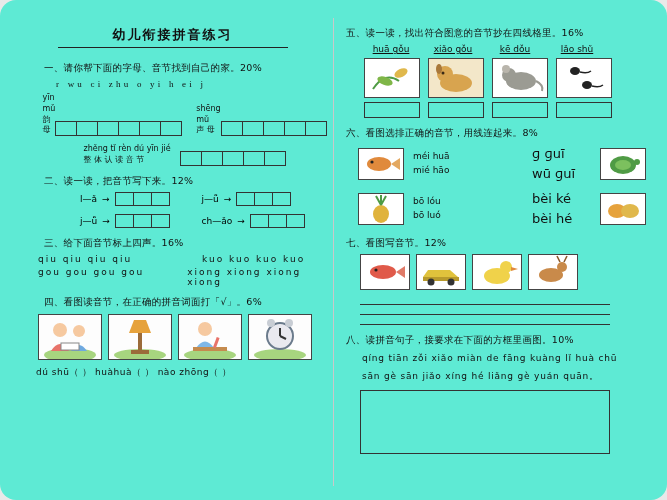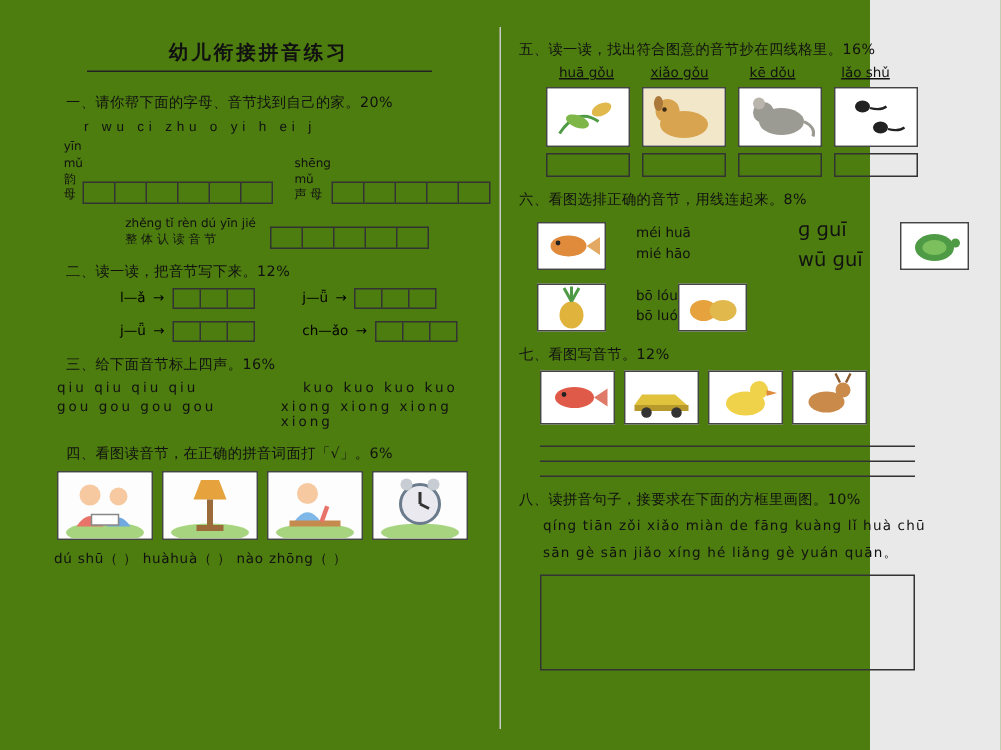--- a/index.html
+++ b/index.html
@@ -8,24 +8,25 @@
     background: #e9e9e9;
   }
   body {
     width: 667px;
     height: 500px;
     overflow: hidden;
     font-family: "DejaVu Sans", sans-serif;
   }
   .page {
     position: relative;
-    width: 580px;
+    width: 667px;
     height: 500px;
-    background: #4d7c0f;
+    background: #5eead4;
     box-sizing: border-box;
+    border-radius: 16px;
   }
   .col {
     position: absolute;
     top: 18px;
     bottom: 14px;
     box-sizing: border-box;
   }
   .col-left {
     left: 22px;
     width: 312px;
@@ -57,21 +58,21 @@
     letter-spacing: 0.3px;
   }
   .indent {
     margin-left: 22px;
   }
   .pinyin-row {
     font-size: 9px;
     letter-spacing: 3.2px;
     color: #111;
     margin: 4px 0 4px 34px;
-    font-family: Liberation Sans, sans-serif;
+    font-family: Liberation Serif, serif;
   }
   .grid-row {
     display: flex;
     align-items: flex-end;
     margin: 2px 0 2px 24px;
     justify-content: center;
   }
   .lbl-stack {
     width: 42px;
     font-size: 8px;
@@ -189,21 +190,21 @@
     width: 44px;
     height: 30px;
     border: 1px solid #444;
     overflow: hidden;
     position: relative;
     background: #fff;
   }
   .match-row .mw {
     font-size: 9px;
     line-height: 1.5;
-    margin-left: 20px;
+    margin-left: 9px;
     color: #111;
   }
   .match-row .mw2 {
     font-size: 13px;
     line-height: 1.5;
     margin-left: auto;
     margin-right: 10px;
     color: #111;
     text-align: left;
     width: 58px;
@@ -481,20 +482,24 @@
         <svg width="44" height="30" viewBox="0 0 44 30">
           <rect width="44" height="30" fill="#fff"></rect>
           <ellipse cx="22" cy="20" rx="8" ry="9" fill="#e0b33c"></ellipse>
           <path d="M22 11 l-5 -9 M22 11 l0 -10 M22 11 l5 -9" stroke="#4f9b45" stroke-width="2"></path>
         </svg>
       </div>
       <div class="mw">
         <div>bō lóu</div>
         <div>bō luó</div>
       </div>
+      <div class="mw2">
+        <div>bèi ké</div>
+        <div>bèi hé</div>
+      </div>
       <div class="mp">
         <svg width="44" height="30" viewBox="0 0 44 30">
           <rect width="44" height="30" fill="#fff"></rect>
           <ellipse cx="16" cy="17" rx="9" ry="7" fill="#e6a23c"></ellipse>
           <ellipse cx="29" cy="17" rx="9" ry="7" fill="#e0b84c"></ellipse>
         </svg>
       </div>
     </div>
 
     <div class="sec-head">七、看图写音节。12%</div>

